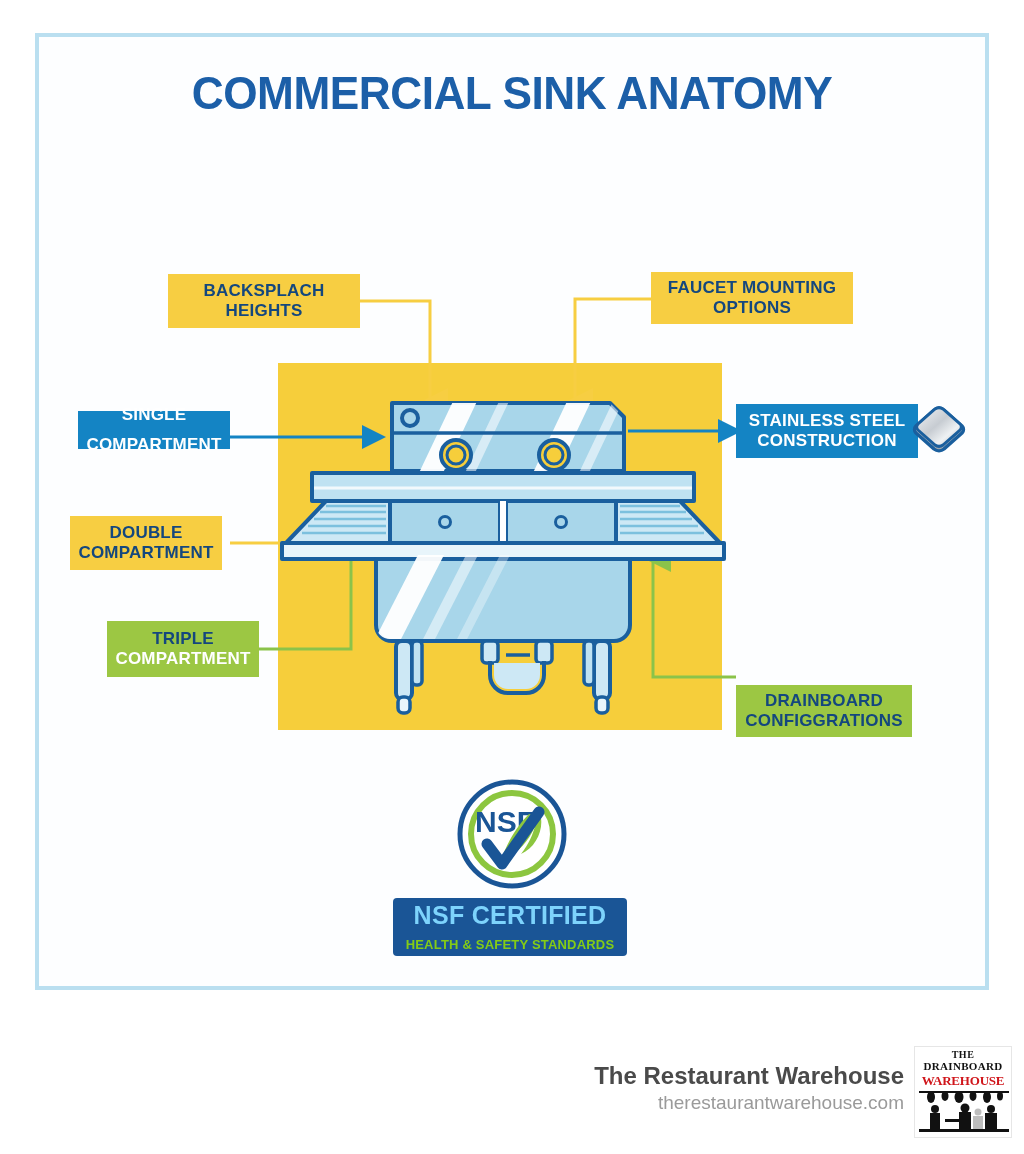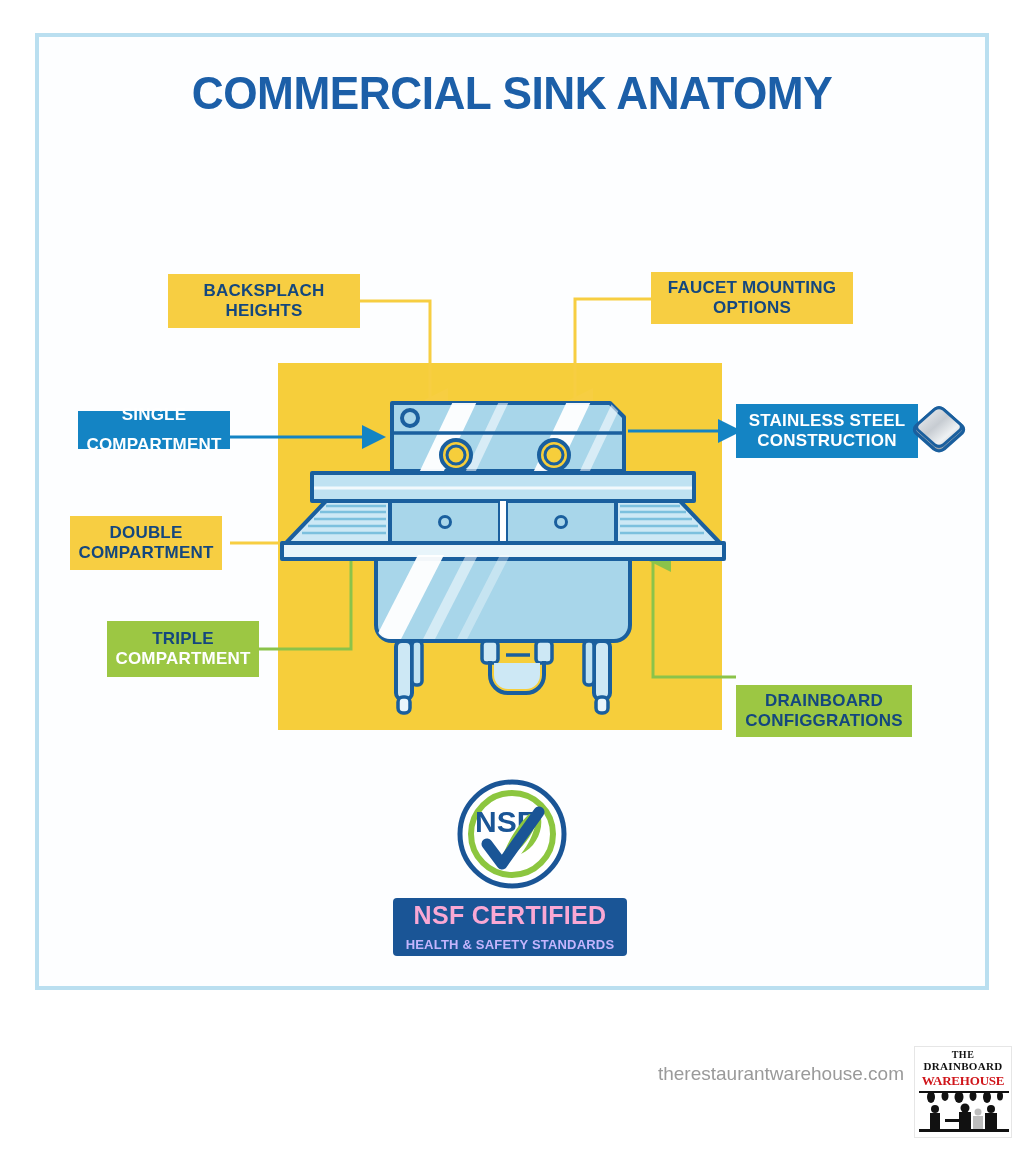--- a/index.html
+++ b/index.html
@@ -78,22 +78,22 @@
   .nsf-badge { position: absolute; left: 455px; top: 778px; width: 115px; height: 112px; }
 
   .nsf-plate {
     position: absolute; left: 393px; top: 898px;
     width: 234px; height: 58px;
     background: #1a5596; border-radius: 4px;
     display: flex; flex-direction: column;
     align-items: center; justify-content: center;
     font-family: "Liberation Sans Narrow", "Liberation Sans", sans-serif;
   }
-  .nsf-plate .l1 { color: #f9a8d4; font-size: 25px; font-weight: bold; letter-spacing: 0.3px; line-height: 1.05; }
-  .nsf-plate .l2 { color: #c4b5fd; font-size: 13px; font-weight: bold; letter-spacing: 0.2px; margin-top: 8px; }
+  .nsf-plate .l1 { color: #7dd3fc; font-size: 25px; font-weight: bold; letter-spacing: 0.3px; line-height: 1.05; }
+  .nsf-plate .l2 { color: #84cc16; font-size: 13px; font-weight: bold; letter-spacing: 0.2px; margin-top: 8px; }
 
   
   .footer-text { position: absolute; right: 120px; top: 1062px; text-align: right; }
   .footer-brand { font-size: 24px; font-weight: bold; color: #4a4a4a; line-height: 1.2; white-space: nowrap; }
   .footer-url   { font-size: 19px; color: #9a9a9a; line-height: 1.3; white-space: nowrap; }
 
   .footer-logo {
     position: absolute; left: 914px; top: 1046px;
     width: 98px; height: 92px;
     background: #ffffff; border: 1px solid #e6e6e6;
@@ -283,20 +283,21 @@
     <path d="M74,36 C60,50 52,66 46,82 C56,80 72,68 80,48 C78,56 74,66 66,76 C80,70 88,54 86,40 z" fill="#8cc63f"></path>
     <path d="M32,66 L47,86 L84,34" fill="none" stroke="#1a5596" stroke-width="11" stroke-linecap="round" stroke-linejoin="round"></path>
   </svg>
 
   <div class="nsf-plate">
     <div class="l1">NSF CERTIFIED</div>
     <div class="l2">HEALTH &amp; SAFETY STANDARDS</div>
   </div>
 
   <div class="footer-text">
+    <div class="footer-brand">The Restaurant Warehouse</div>
     <div class="footer-url">therestaurantwarehouse.com</div>
   </div>
 
   <div class="footer-logo">
     <div class="fl-the">THE</div>
     <div class="fl-rest">DRAINBOARD</div>
     <div class="fl-ware">WAREHOUSE</div>
     <svg viewBox="0 0 98 48" style="position:absolute;left:0;top:42px;width:98px;height:48px;" xmlns="http://www.w3.org/2000/svg">
       <rect x="4" y="2" width="90" height="2" fill="#111"></rect>
       <g fill="#111">

